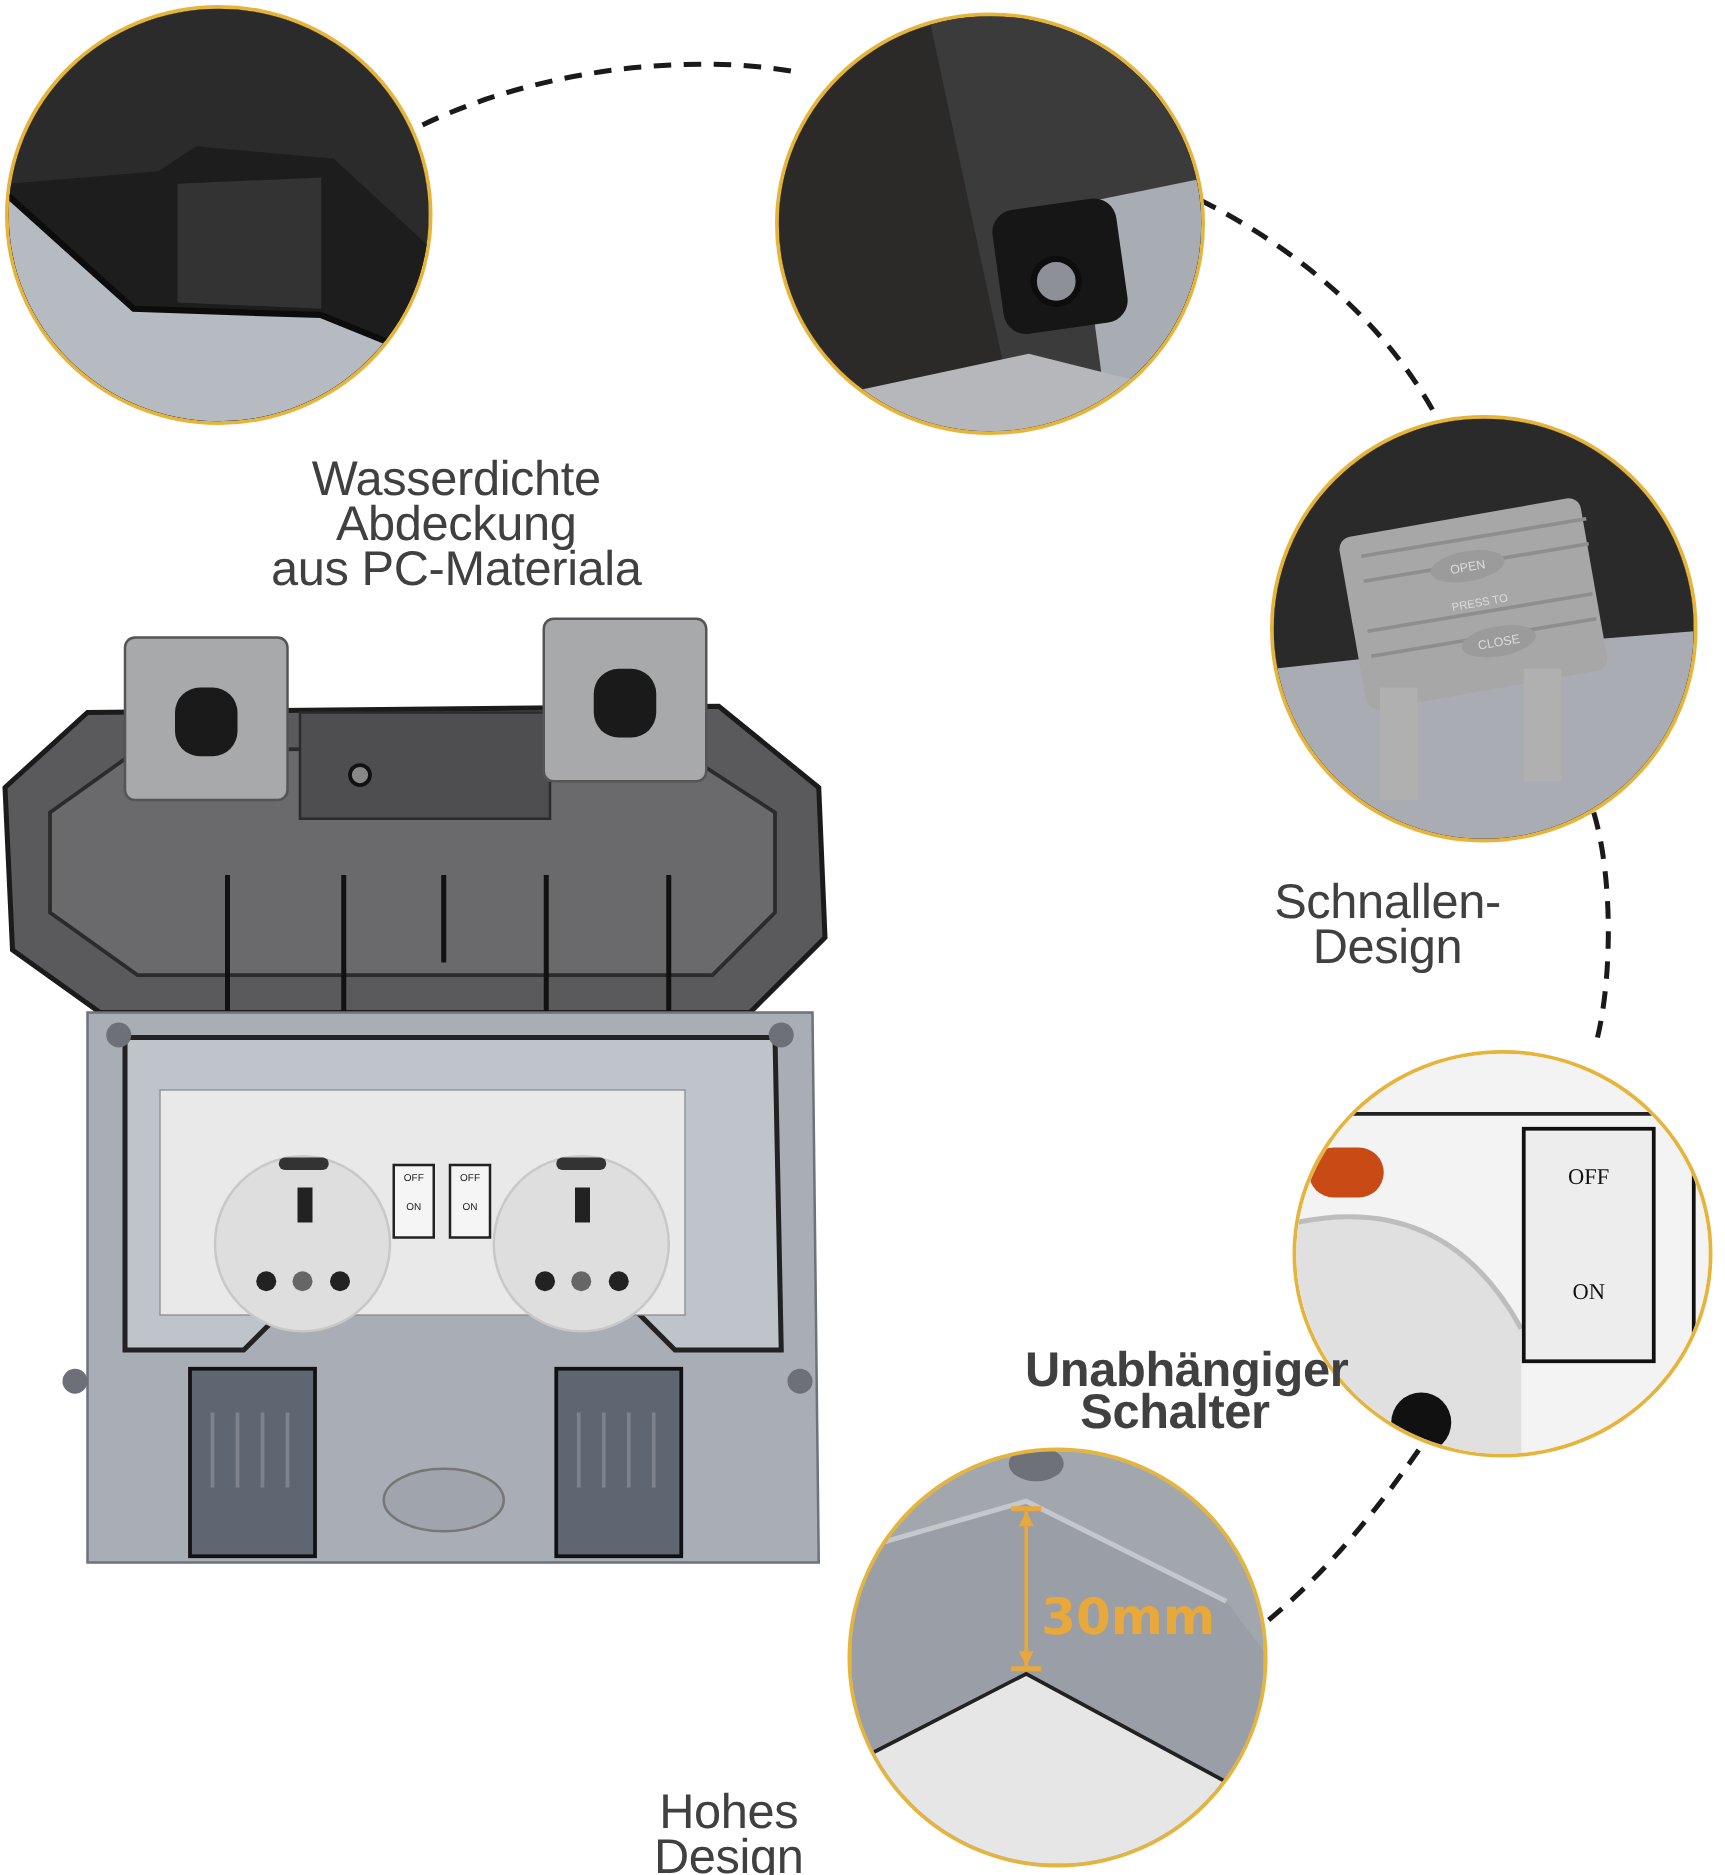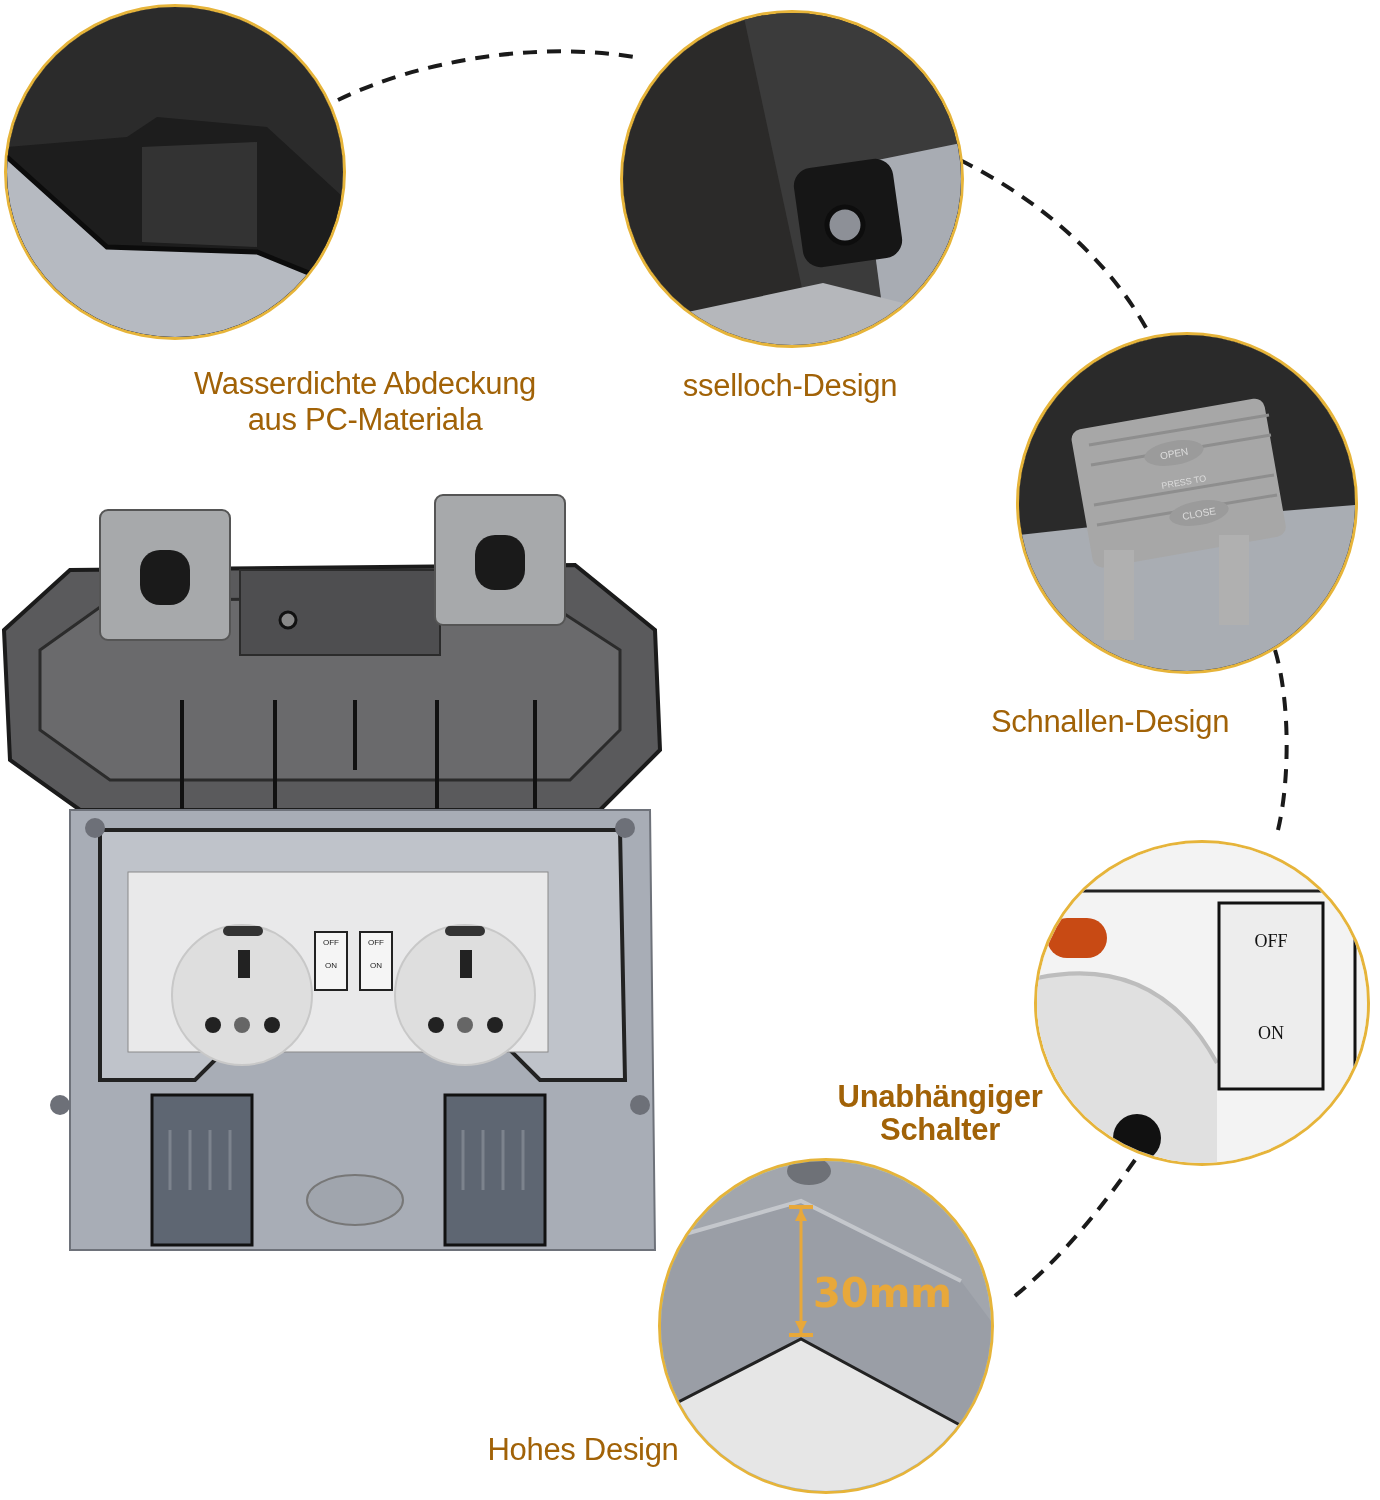--- a/index.html
+++ b/index.html
@@ -1,18 +1,18 @@
 <!DOCTYPE html>
 <html><head>
 <meta charset="utf-8">
 <style>
   html,body{margin:0;padding:0;background:#ffffff;}
   body{width:1380px;height:1500px;position:relative;overflow:hidden;font-family:"Liberation Sans","DejaVu Sans",sans-serif;color:#111;}
   .abs{position:absolute;}
-  .label{position:absolute;font-size:31px;line-height:36px;text-align:center;color:#a16207;letter-spacing:-0.3px;}
+  .label{position:absolute;font-size:39px;line-height:36px;text-align:center;color:#404040;letter-spacing:-0.3px;}
   .circle{position:absolute;border-radius:50%;overflow:hidden;border:3px solid #e6b43a;box-shadow:0 0 0 1px #f3d27a inset;}
   svg{display:block;}
 </style>
 </head>
 <body>
 
 <svg class="abs" style="left:0;top:0;" width="1380" height="1500">
   <path d="M338 100 C 420 60, 540 40, 640 58" fill="none" stroke="#1a1a1a" stroke-width="4" stroke-dasharray="14 10"></path>
   <path d="M960 160 C 1040 200, 1110 260, 1150 335" fill="none" stroke="#1a1a1a" stroke-width="4" stroke-dasharray="14 10"></path>
   <path d="M1275 650 C 1290 700, 1290 780, 1278 830" fill="none" stroke="#1a1a1a" stroke-width="4" stroke-dasharray="14 10"></path>
@@ -69,21 +69,21 @@
     <path d="M0 135 Q 120 110 180 220 L180 320 L0 320 Z" fill="#e0e0e0"></path>
     <path d="M0 135 Q 120 110 180 220" fill="none" stroke="#bdbdbd" stroke-width="4"></path>
     <rect x="182" y="60" width="104" height="186" fill="#ededed" stroke="#111" stroke-width="3"></rect>
     <line x1="318" y1="70" x2="318" y2="250" stroke="#111" stroke-width="3"></line>
     <text x="234" y="104" font-size="18" text-anchor="middle" font-family="Liberation Serif, serif" fill="#111">OFF</text>
     <text x="234" y="196" font-size="18" text-anchor="middle" font-family="Liberation Serif, serif" fill="#111">ON</text>
     <circle cx="100" cy="295" r="24" fill="#111"></circle>
   </svg>
 </div>
 
-<div class="circle" style="left:658px;top:1158px;width:330px;height:330px;background:#7dd3fc;">
+<div class="circle" style="left:678px;top:1158px;width:330px;height:330px;background:#7dd3fc;">
   <svg width="330" height="330">
     <rect width="330" height="330" fill="#a2a6ad"></rect>
     <path d="M0 80 L140 40 L300 120 L330 160 L330 330 L0 330 Z" fill="#9a9ea6"></path>
     <path d="M0 80 L140 40 L300 120" fill="none" stroke="#c4c7cc" stroke-width="4"></path>
     <ellipse cx="148" cy="10" rx="22" ry="14" fill="#6e7177"></ellipse>
     <path d="M0 250 L140 178 L310 270 L330 330 L0 330 Z" fill="#e6e6e6"></path>
     <path d="M0 250 L140 178 L310 270" fill="none" stroke="#222" stroke-width="3"></path>
     <line x1="140" y1="48" x2="140" y2="172" stroke="#e8a83a" stroke-width="3"></line>
     <line x1="128" y1="46" x2="152" y2="46" stroke="#e8a83a" stroke-width="4"></line>
     <line x1="128" y1="174" x2="152" y2="174" stroke="#e8a83a" stroke-width="4"></line>
@@ -157,21 +157,20 @@
       <line x1="523" y1="650" x2="523" y2="710"></line>
   </g>
   <ellipse cx="355" cy="720" rx="48" ry="25" fill="#a0a5ad" stroke="#777" stroke-width="2"></ellipse>
 </svg>
 
 <div class="label" style="left:170px;top:366px;width:390px;">
   <div>Wasserdichte Abdeckung</div>
   <div>aus PC-Materiala</div>
 </div>
 <div class="label" style="left:660px;top:368px;width:260px;">
-  <div>sselloch-Design</div>
 </div>
 <div class="label" style="left:960px;top:704px;width:300px;text-align:center;">
   <div>Schnallen-Design</div>
 </div>
 <div class="label" style="left:820px;top:1080px;width:240px;line-height:33px;font-weight:bold;">
   <div>Unabhängiger</div>
   <div>Schalter</div>
 </div>
 <div class="label" style="left:463px;top:1432px;width:240px;">
   <div>Hohes Design</div>

